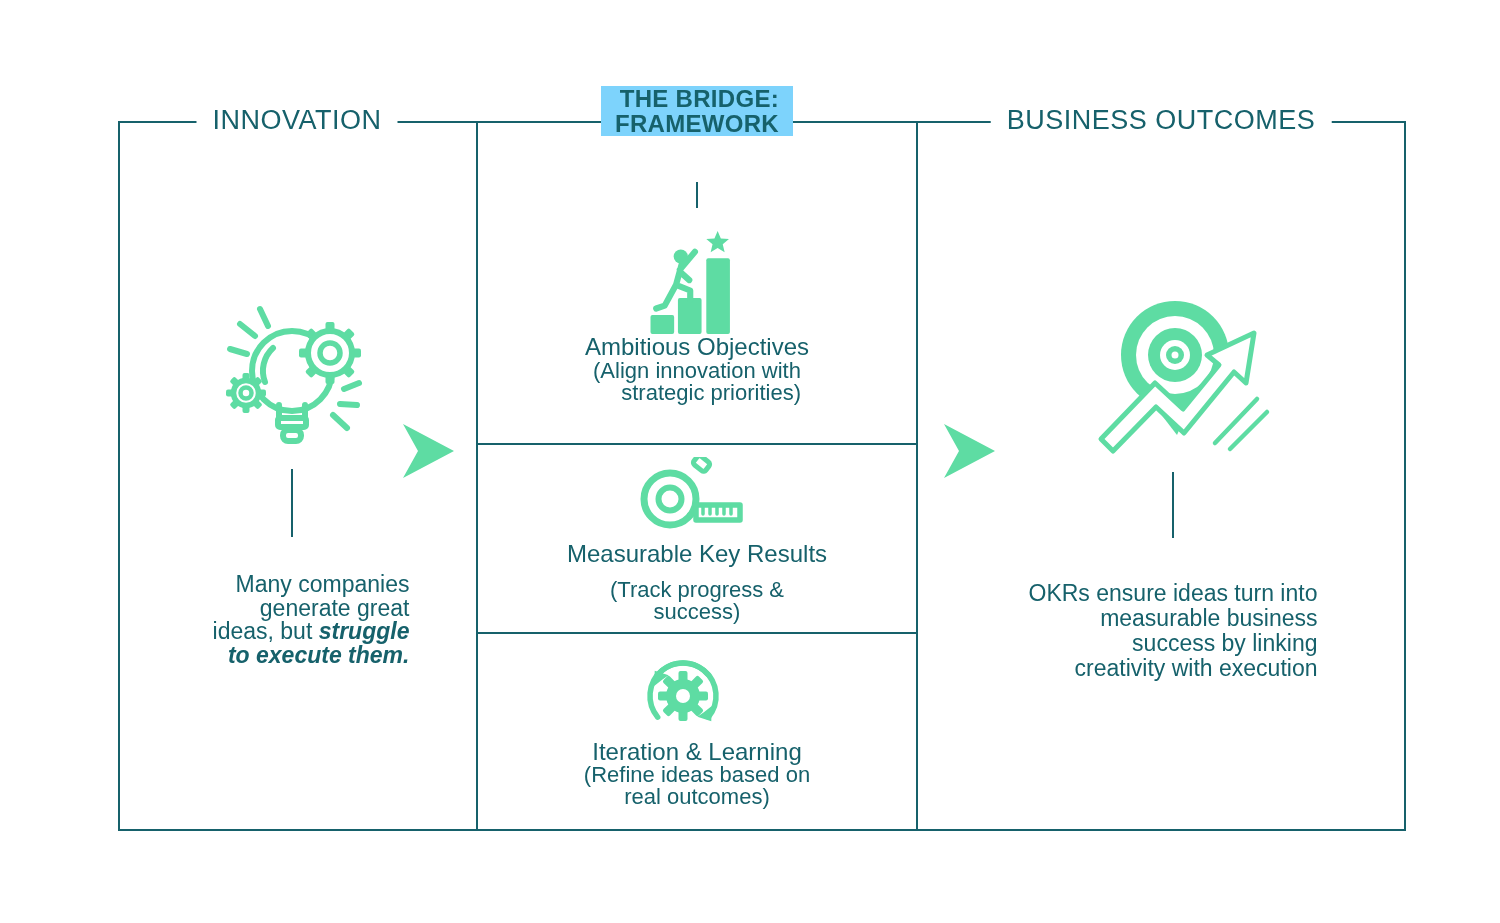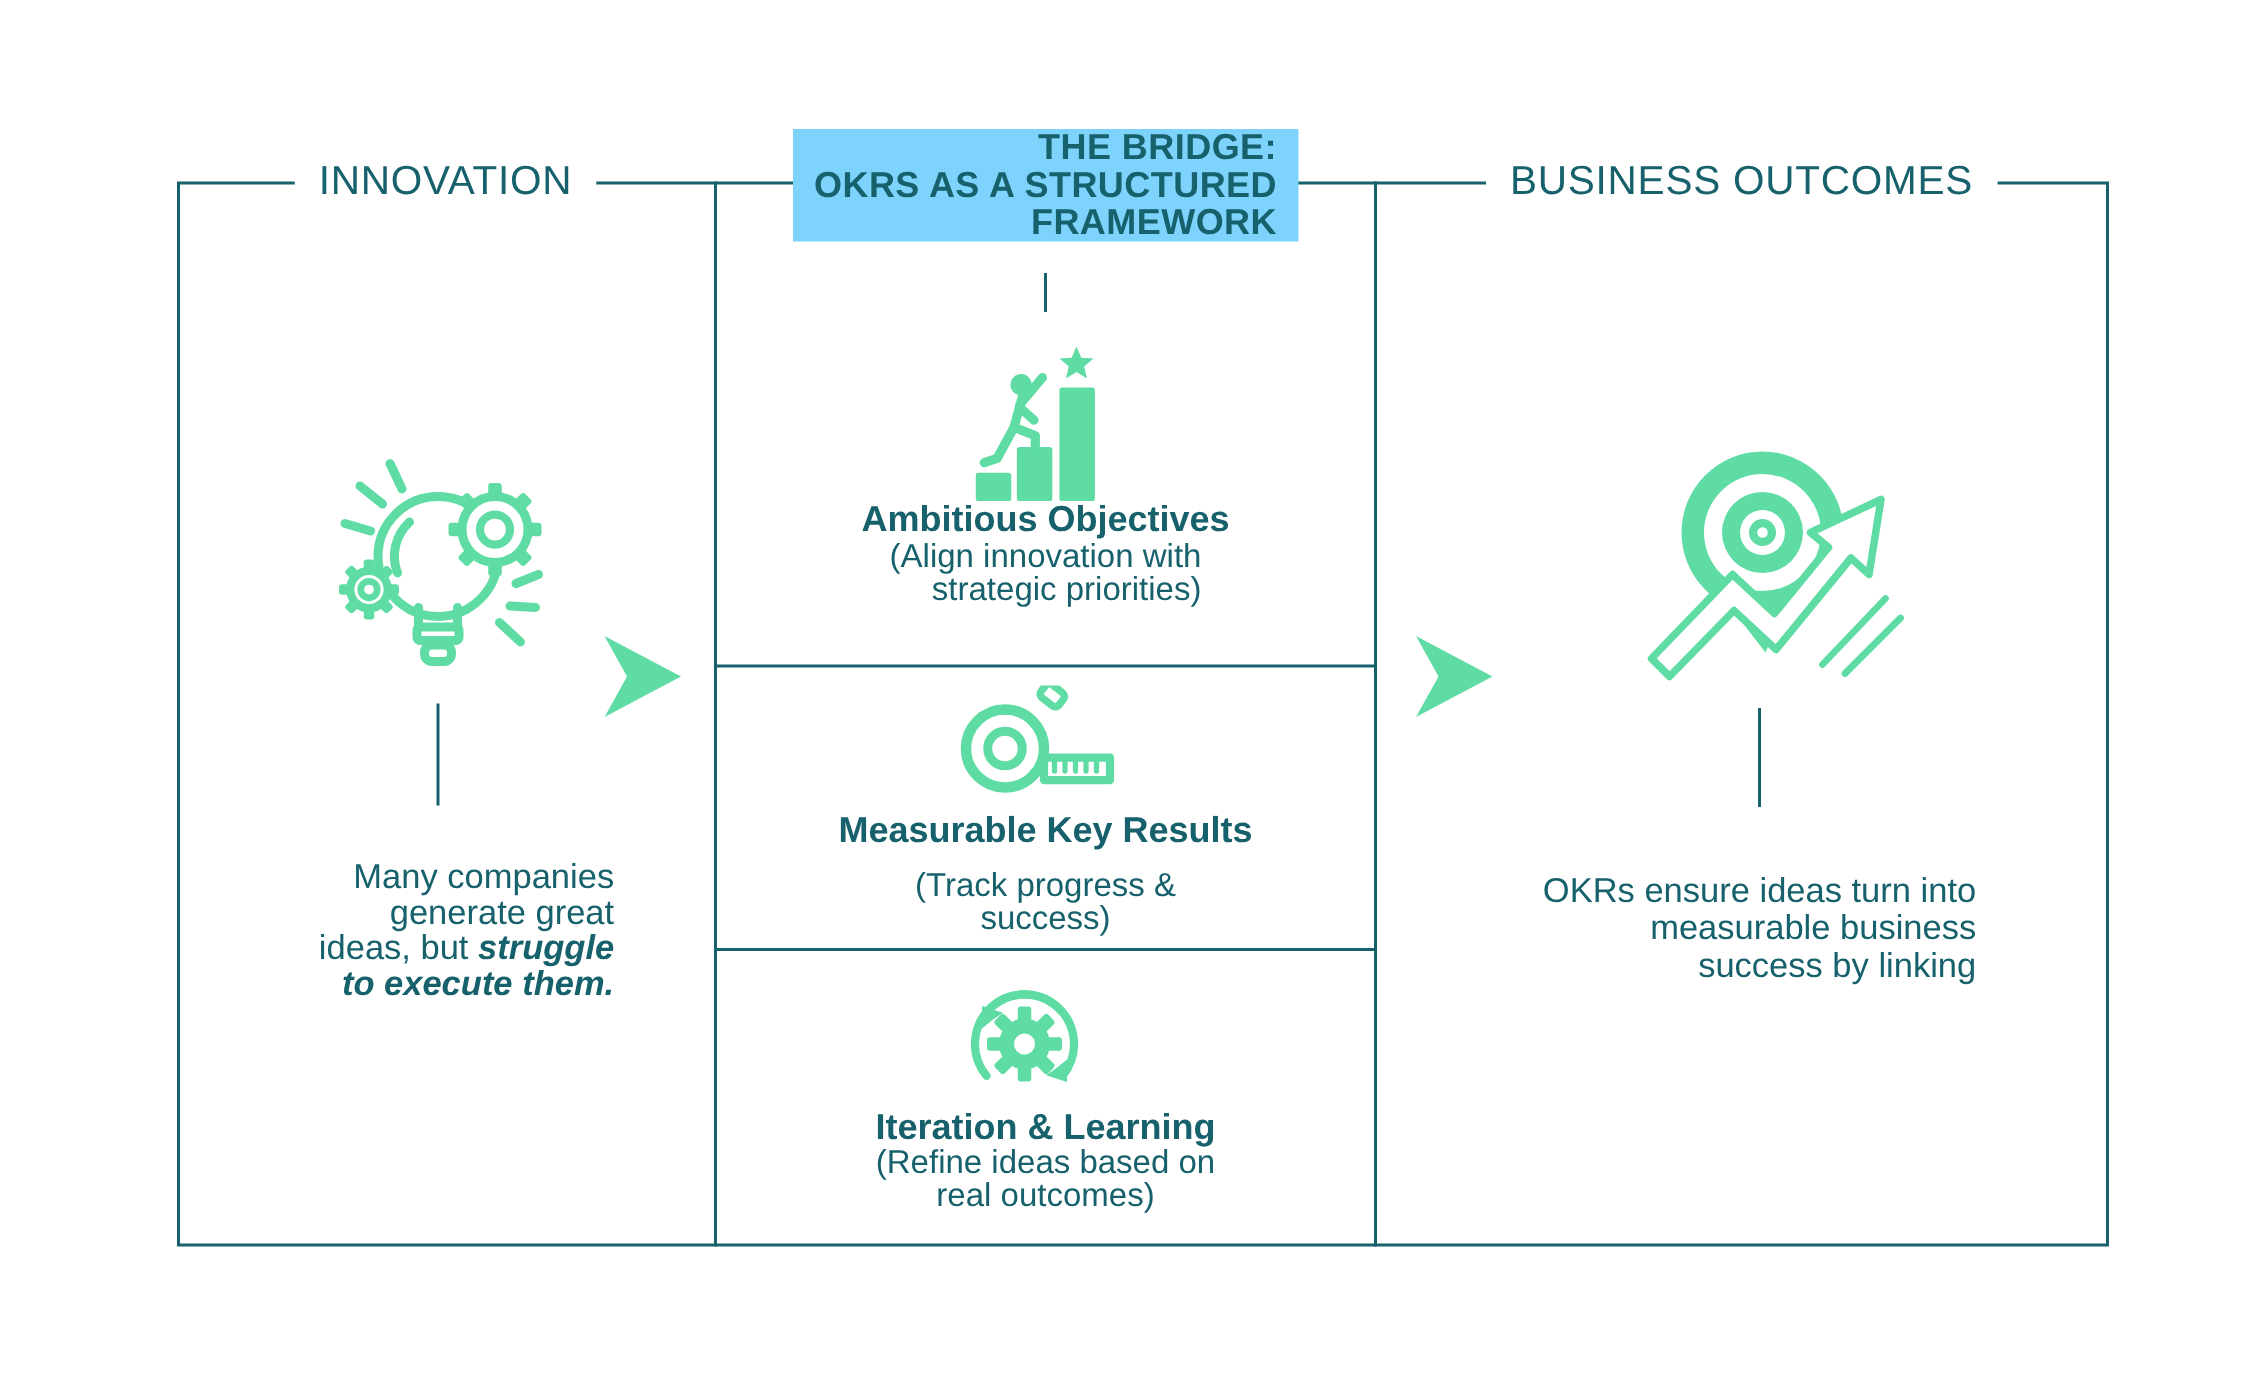--- a/index.html
+++ b/index.html
@@ -8,21 +8,21 @@
   .abs{position:absolute;}
   .frame{border:2px solid #16616B;background:transparent;}
   .vline{width:2px;background:#16616B;}
   .hline{height:2px;background:#16616B;}
   .box-title{transform:translateX(-50%);background:#fff;padding:0 16px;
              font-weight:400;font-size:27px;line-height:33px;letter-spacing:.5px;
              white-space:nowrap;z-index:3;color:#16616B;}
   .bridge-title{transform:translateX(-50%);background:#7dd3fc;padding:0 14px;
                 font-weight:700;font-size:24px;line-height:25px;letter-spacing:.3px;
                 text-align:right;white-space:nowrap;z-index:3;color:#16616B;}
-  .heading{transform:translateX(-50%);font-weight:700;font-size:24px;line-height:24px;
+  .heading{transform:translateX(-50%);font-weight:400;font-size:24px;line-height:24px;
            white-space:nowrap;text-align:center;}
   .subtext{transform:translateX(-50%);font-size:22px;line-height:21.5px;
            text-align:center;white-space:nowrap;}
   .bodytext{transform:translateX(-50%);font-size:23px;line-height:23.5px;
             text-align:right;white-space:nowrap;}
   .em{font-weight:700;font-style:italic;}
   svg{display:block;}
 </style>
 </head>
 <body>
@@ -30,21 +30,20 @@
 <div class="abs frame" style="left:118px;top:121px;width:1288px;height:710px;box-sizing:border-box;"></div>
 <div class="abs vline" style="left:476px;top:121px;height:710px;"></div>
 <div class="abs vline" style="left:916px;top:121px;height:710px;"></div>
 
 <div class="abs hline" style="left:477px;top:443px;width:440px;"></div>
 <div class="abs hline" style="left:477px;top:632px;width:440px;"></div>
 
 <div class="abs box-title" style="left:297px;top:104px;">INNOVATION</div>
 <div class="abs bridge-title" style="left:697px;top:86px;">
   <div>THE BRIDGE:</div>
-  <div>OKRS AS A STRUCTURED</div>
   <div>FRAMEWORK</div>
 </div>
 <div class="abs box-title" style="left:1161px;top:104px;">BUSINESS OUTCOMES</div>
 
 <div class="abs vline" style="left:696px;top:182px;height:26px;"></div>
 
 <div class="abs" style="left:212px;top:293px;z-index:1;">
   <svg width="165" height="165" viewBox="0 0 165 165" fill="none" stroke="#5EDCA3" stroke-width="6" stroke-linecap="round" stroke-linejoin="round">
     <path d="M48,16 L56,33 M28,31 L43,43 M18,56 L35,61"></path>
     <path d="M132,96 L147,90 M128,111 L145,112 M121,122 L135,135"></path>
@@ -176,13 +175,14 @@
     <circle cx="78" cy="62" r="3.5" fill="#fff"></circle>
     <path d="M4,146 L58,90 L86,116 L122,72 L110,62 L157,40 L149,90 L137,79 L87,140 L59,114 L16,158 Z" fill="#fff" stroke="#5EDCA3" stroke-width="5" stroke-linejoin="round"></path>
     <path d="M118,150 L160,106 M133,156 L170,119" fill="none" stroke="#5EDCA3" stroke-width="4.5" stroke-linecap="round"></path>
   </svg>
 </div>
 <div class="abs vline" style="left:1172px;top:472px;height:66px;"></div>
 <div class="abs bodytext" style="left:1173px;top:581px;line-height:25px;">
   <div>OKRs ensure ideas turn into</div>
   <div>measurable business</div>
   <div>success by linking</div>
+  <div>creativity with execution</div>
 </div>
 
 </body></html>

